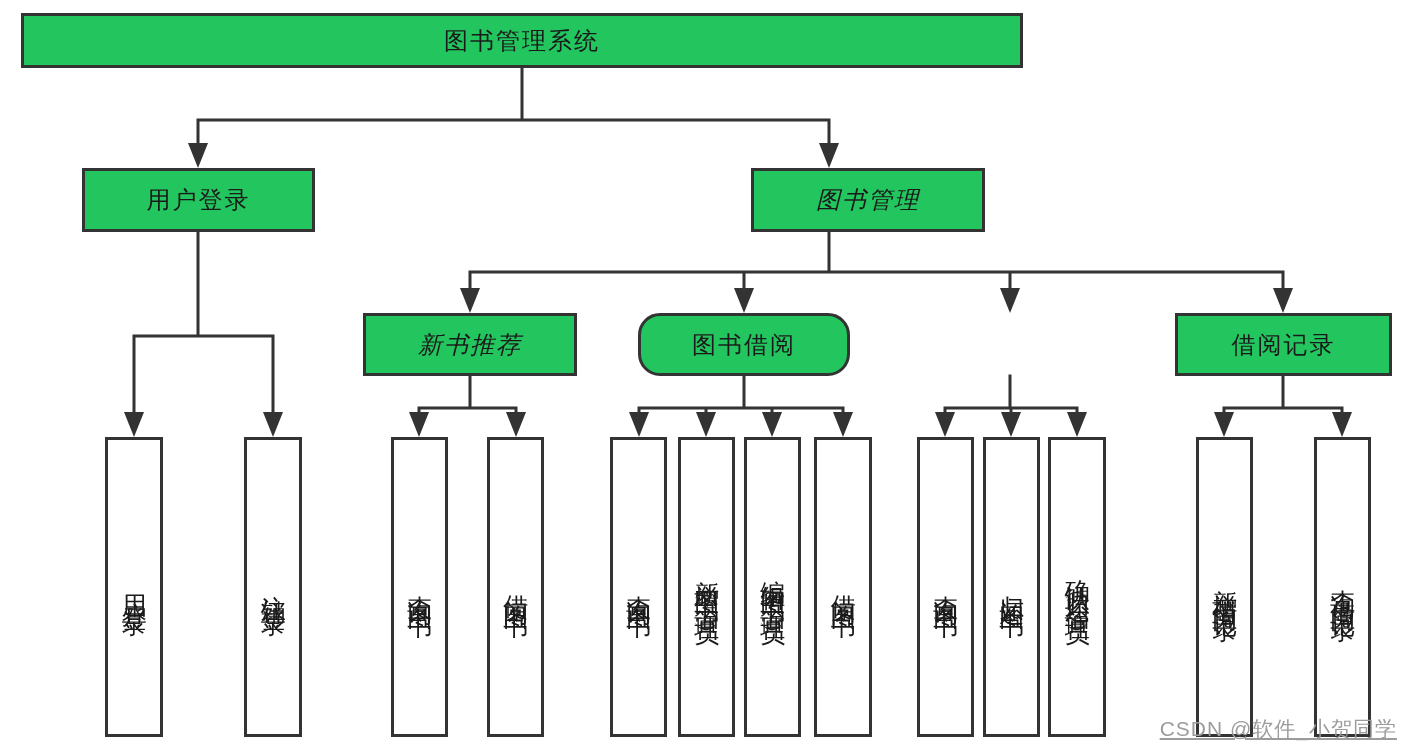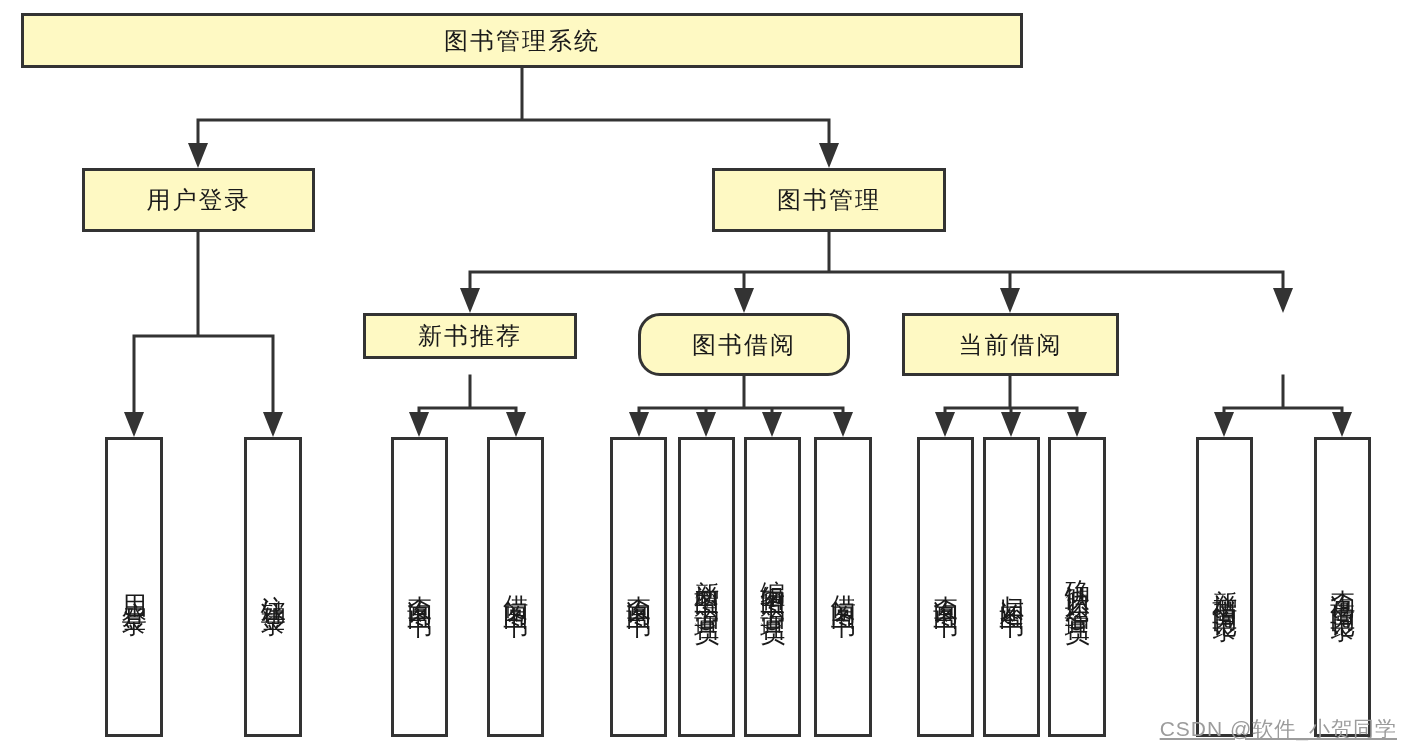--- a/index.html
+++ b/index.html
@@ -20,21 +20,21 @@
     position: absolute;
     left: 0;
     top: 0;
     width: 1405px;
     height: 747px;
   }
   .node {
     position: absolute;
     box-sizing: border-box;
     border: 3px solid #333333;
-    background: #fef9c3;
+    background: #22c55e;
     display: flex;
     align-items: center;
     justify-content: center;
     font-size: 24px;
     letter-spacing: 2px;
     white-space: nowrap;
     z-index: 2;
   }
   .leaf {
     position: absolute;
@@ -100,25 +100,25 @@
       <polygon points="1011,437 1001,412 1021,412"></polygon>
       <polygon points="1077,437 1067,412 1087,412"></polygon>
       <polygon points="1224,437 1214,412 1234,412"></polygon>
       <polygon points="1342,437 1332,412 1352,412"></polygon>
     </g>
   </svg>
 
   <div class="node" style="left:21px; top:13px; width:1002px; height:55px;">图书管理系统</div>
 
   <div class="node" style="left:82px; top:168px; width:233px; height:64px;">用户登录</div>
-  <div class="node" style="left:712px; top:168px; width:234px; height:64px;">图书管理</div>
+  <div class="node" style="left:751px; top:168px; width:234px; height:64px;font-style:italic;">图书管理</div>
 
-  <div class="node" style="left:363px; top:313px; width:214px; height:46px;">新书推荐</div>
+  <div class="node" style="left:363px; top:313px; width:214px; height:63px;font-style:italic;">新书推荐</div>
   <div class="node" style="left:638px; top:313px; width:212px; height:63px;border-radius:22px;">图书借阅</div>
-  <div class="node" style="left:902px; top:313px; width:217px; height:63px;">当前借阅</div>
+  <div class="node" style="left:1175px; top:313px; width:217px; height:63px;">借阅记录</div>
 
   <div class="leaf" style="left:105px; width:58px;">
     <span>用户登录</span>
   </div>
   <div class="leaf" style="left:244px; width:58px;">
     <span>注销登录</span>
   </div>
 
   <div class="leaf" style="left:391px; width:57px;">
     <span>查询图书</span>

